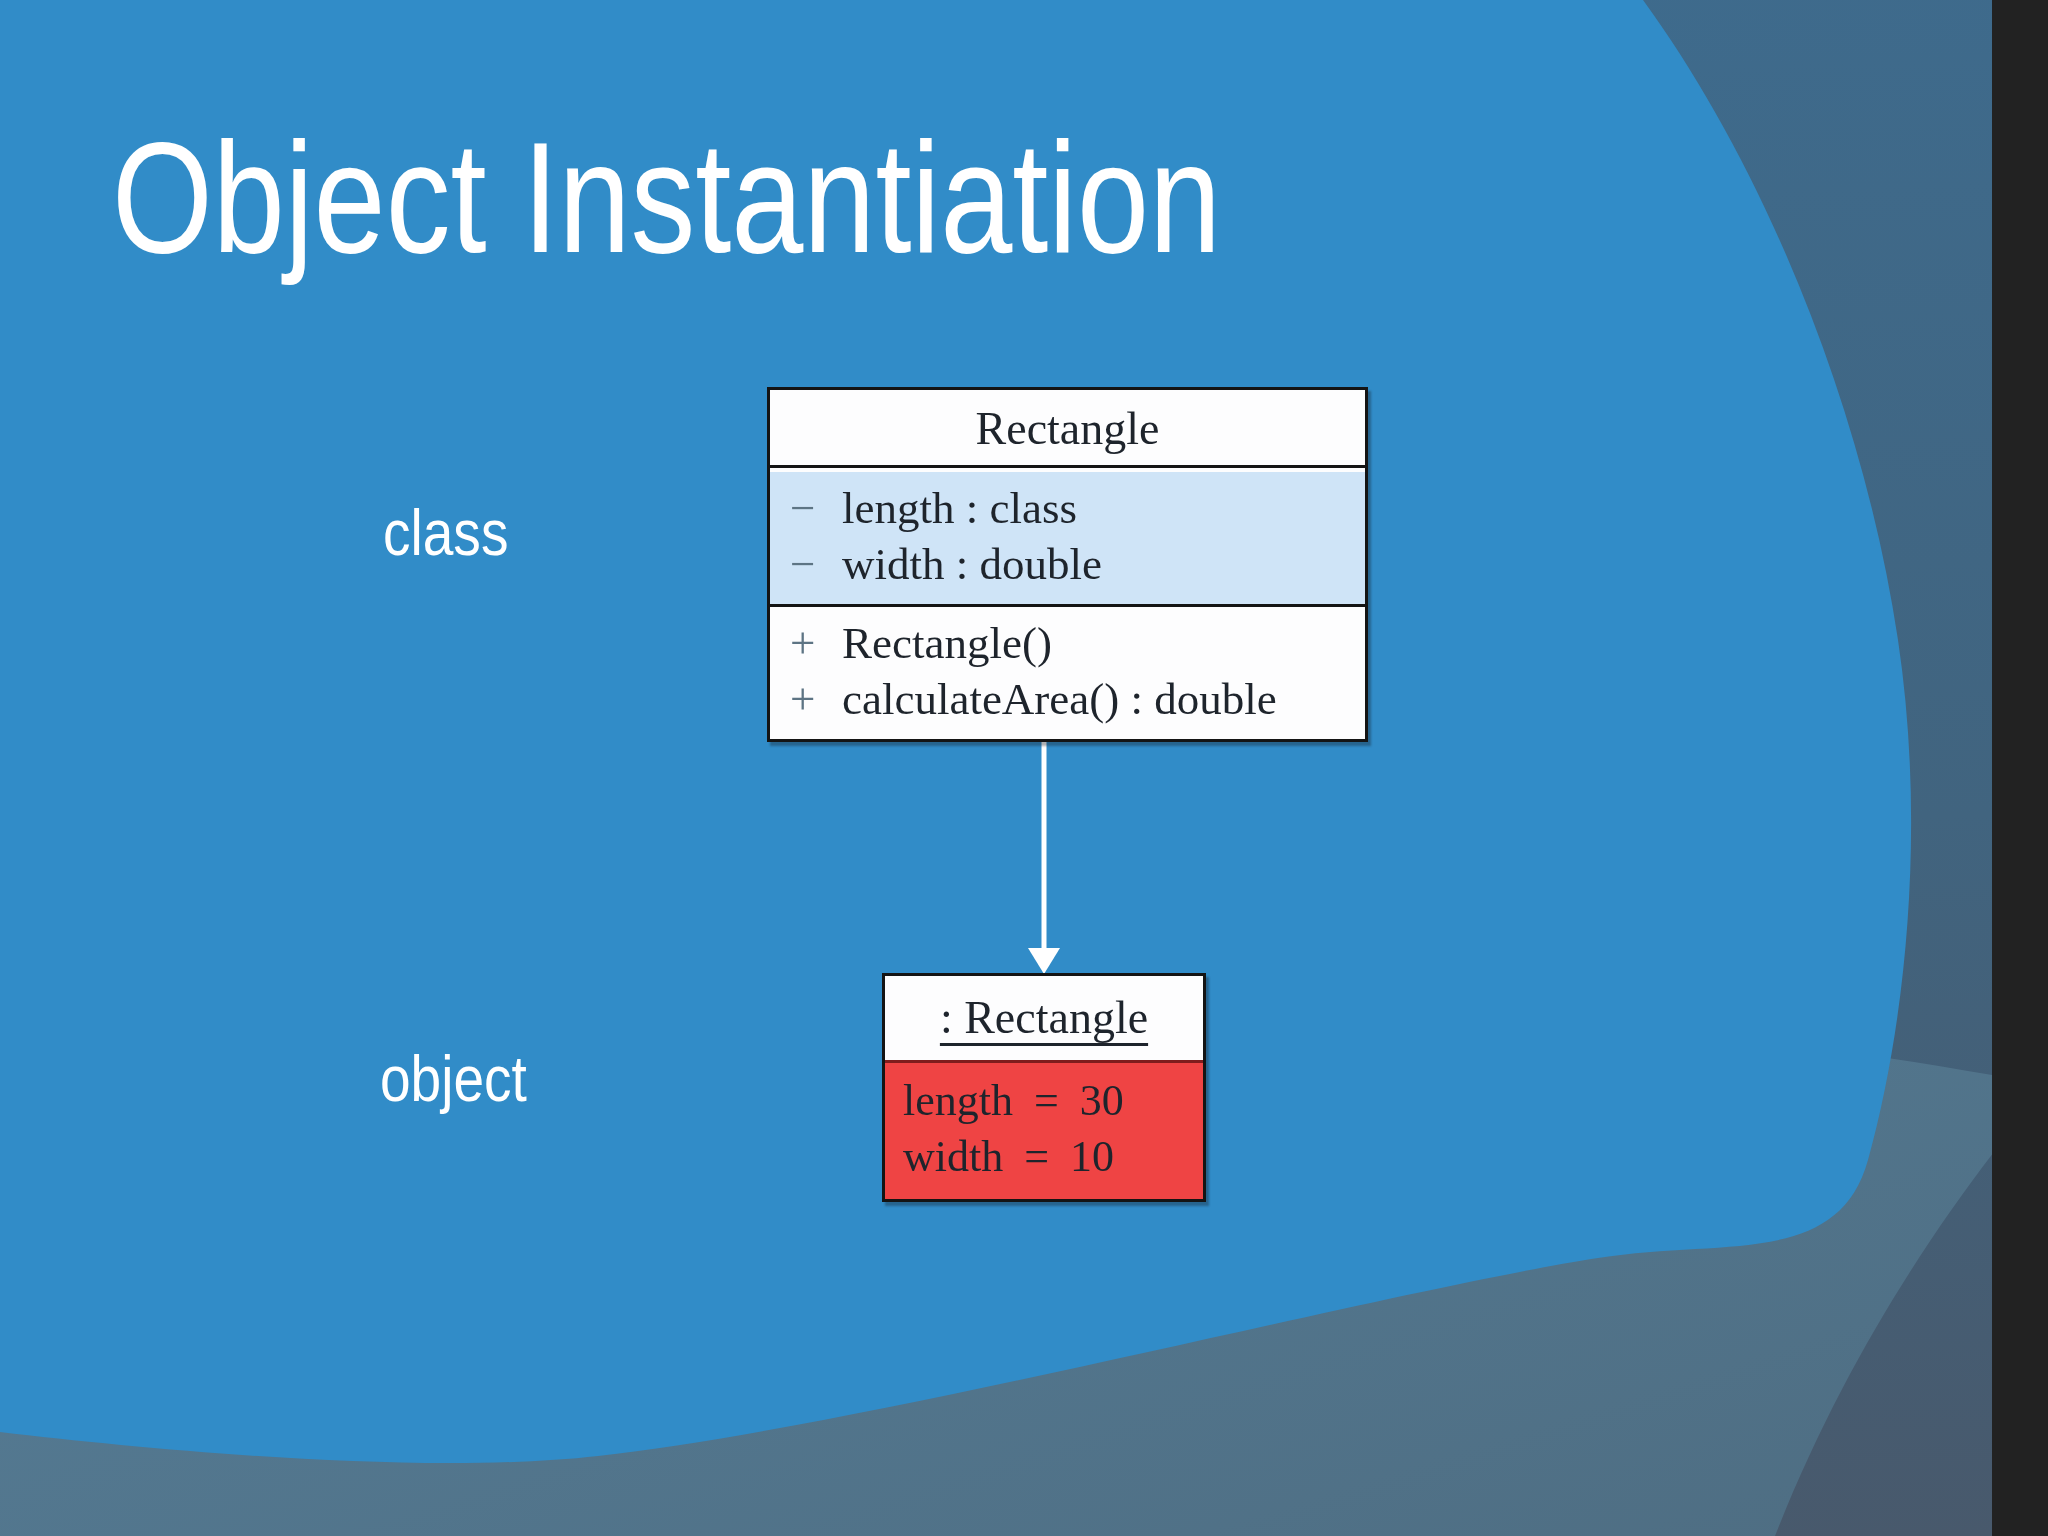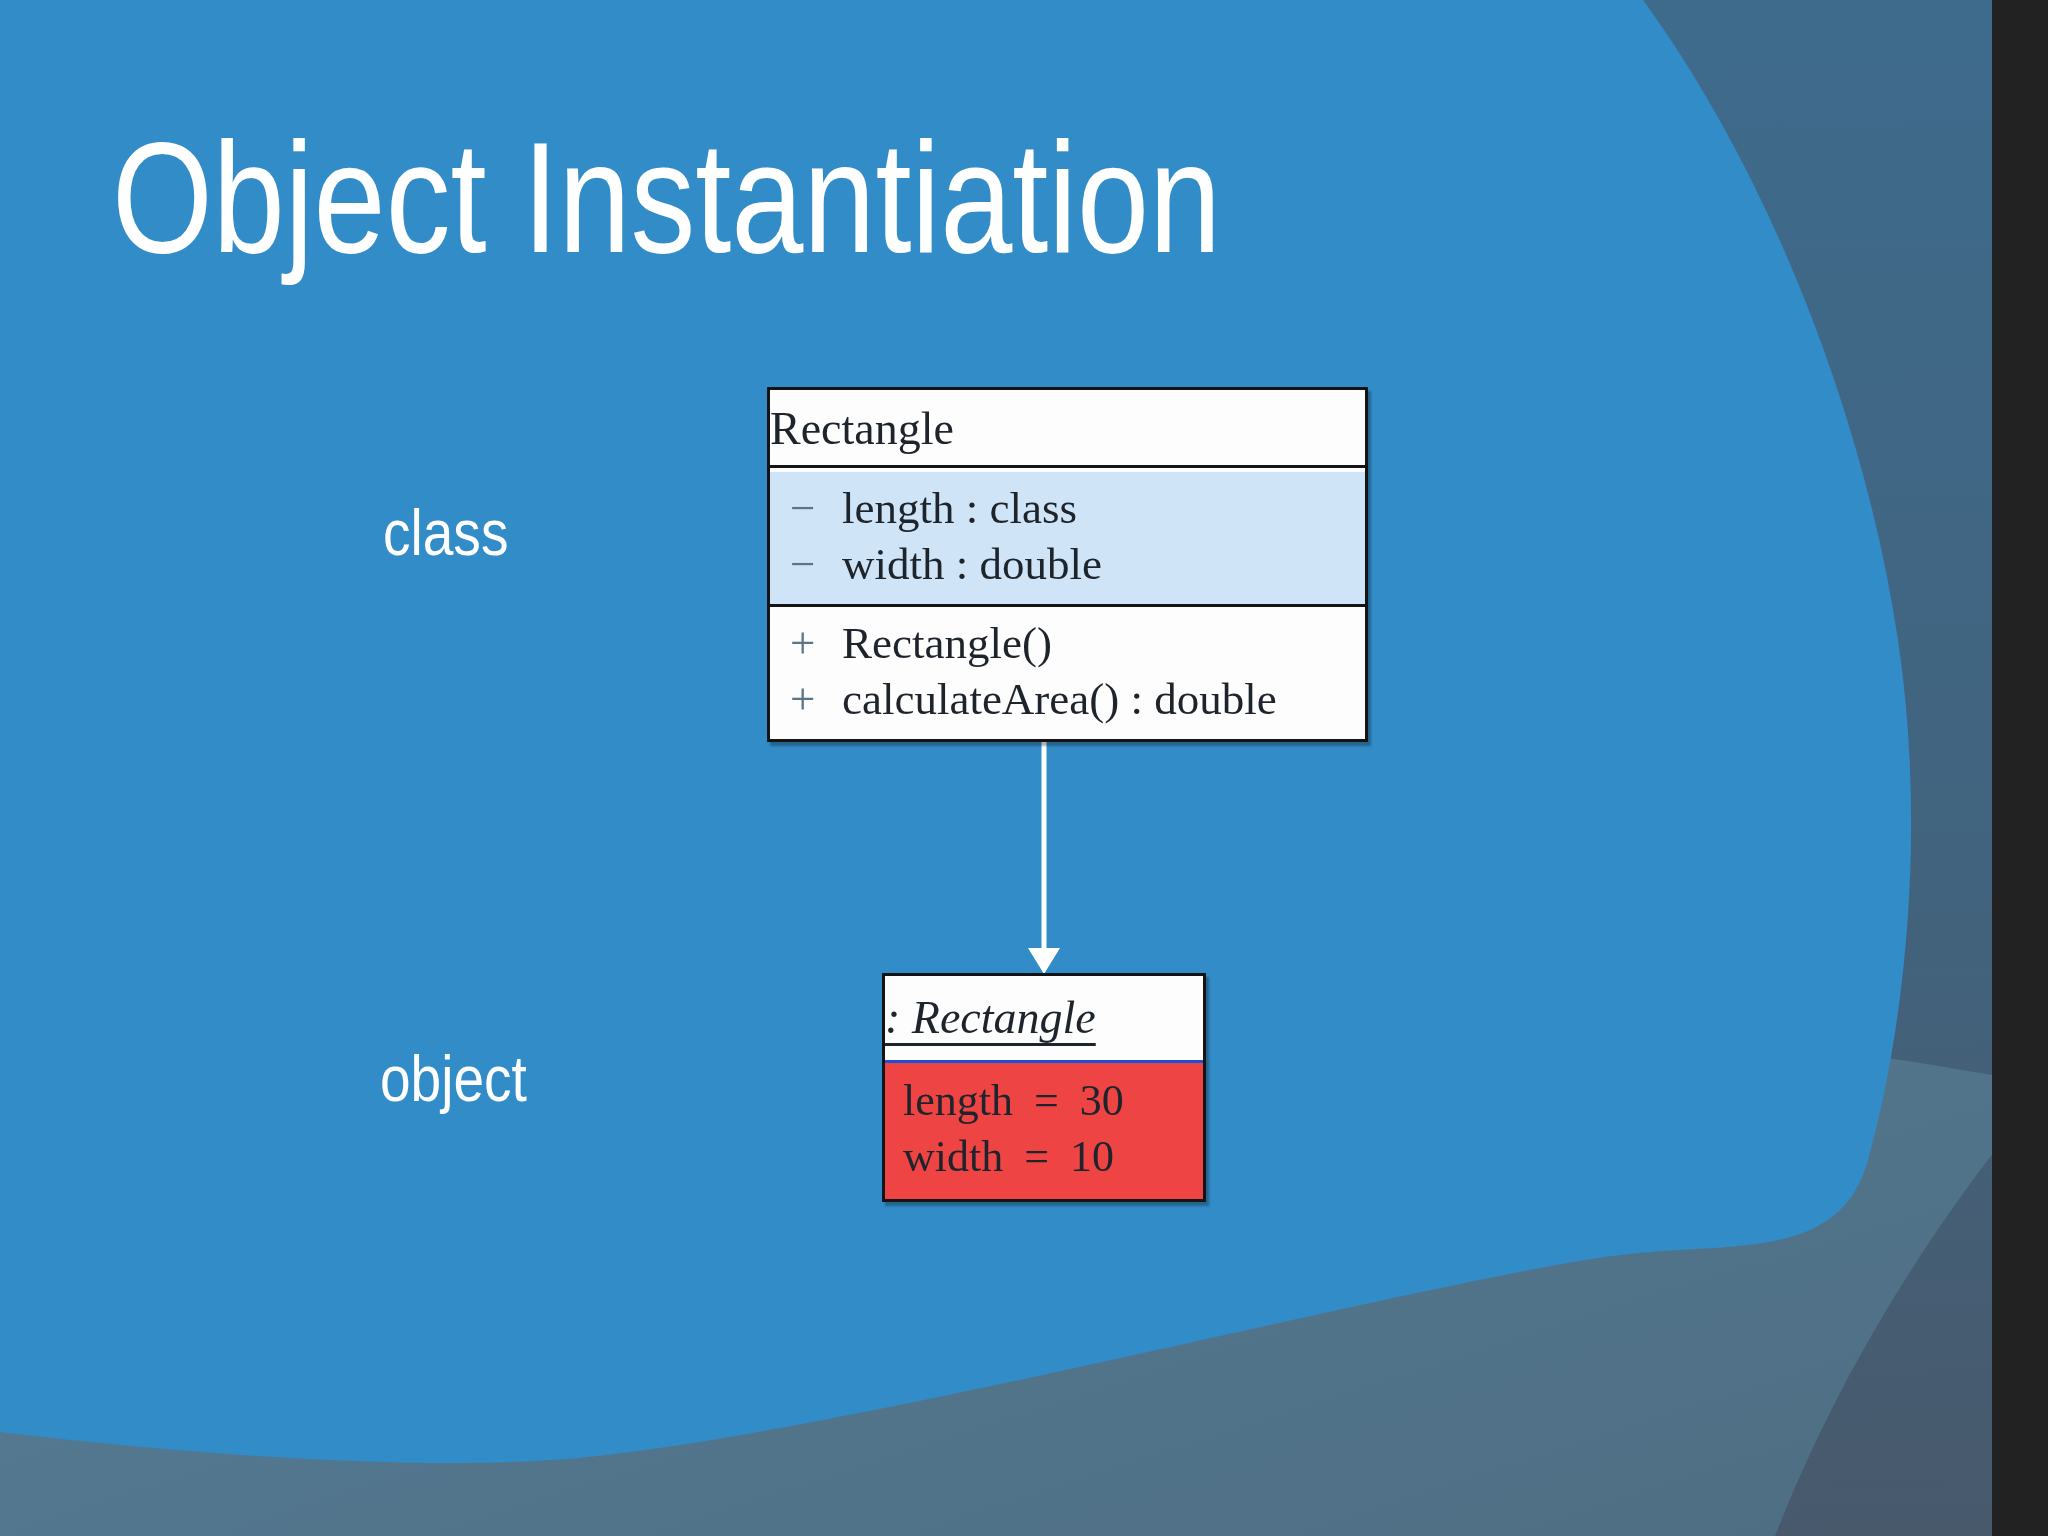--- a/index.html
+++ b/index.html
@@ -34,24 +34,25 @@
     background:#fdfdfe;
     box-shadow:3px 4px 2px rgba(20,25,35,0.35);
     font-family:"Liberation Serif",serif;
     color:#1e242c;
   }
   #class-box{left:767px;top:387px;width:595px;}
   #object-box{left:882px;top:973px;width:318px;}
 
   .box-title{
     background:#fdfdfe;
+    text-align:center;
     font-size:46px;
   }
   #class-box .box-title{height:75px;line-height:78px;}
-  #object-box .box-title{height:84px;line-height:84px;border-bottom:3px solid #1d4ed8;font-style:italic;}
+  #object-box .box-title{height:84px;line-height:84px;border-bottom:3px solid #7f1d1d;}
   #object-box .box-title span{
     text-decoration:underline;
     text-decoration-thickness:3px;
     text-underline-offset:10px;
   }
 
   .compartment{padding:8px 0 12px 0;}
   .attrs{
     background:#cfe4f7;
     border-top:3px solid #141414;

